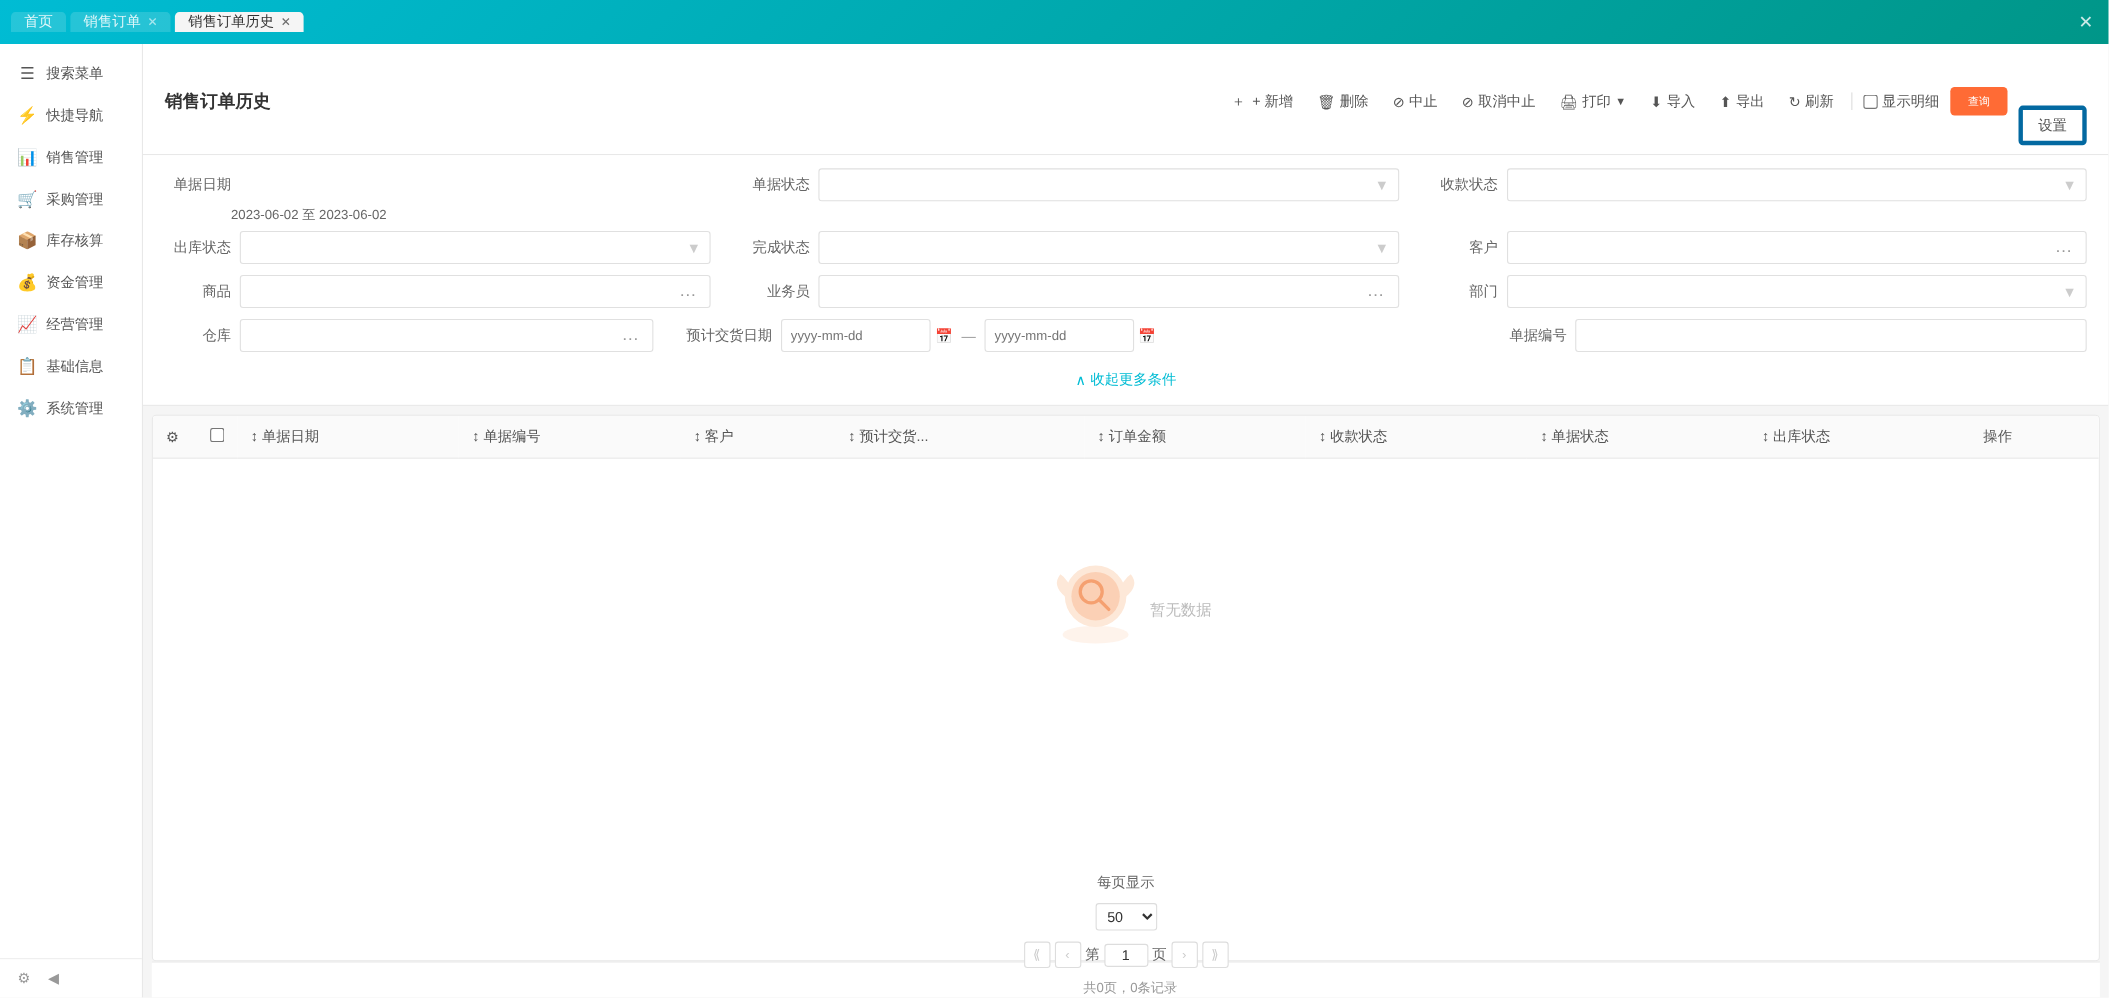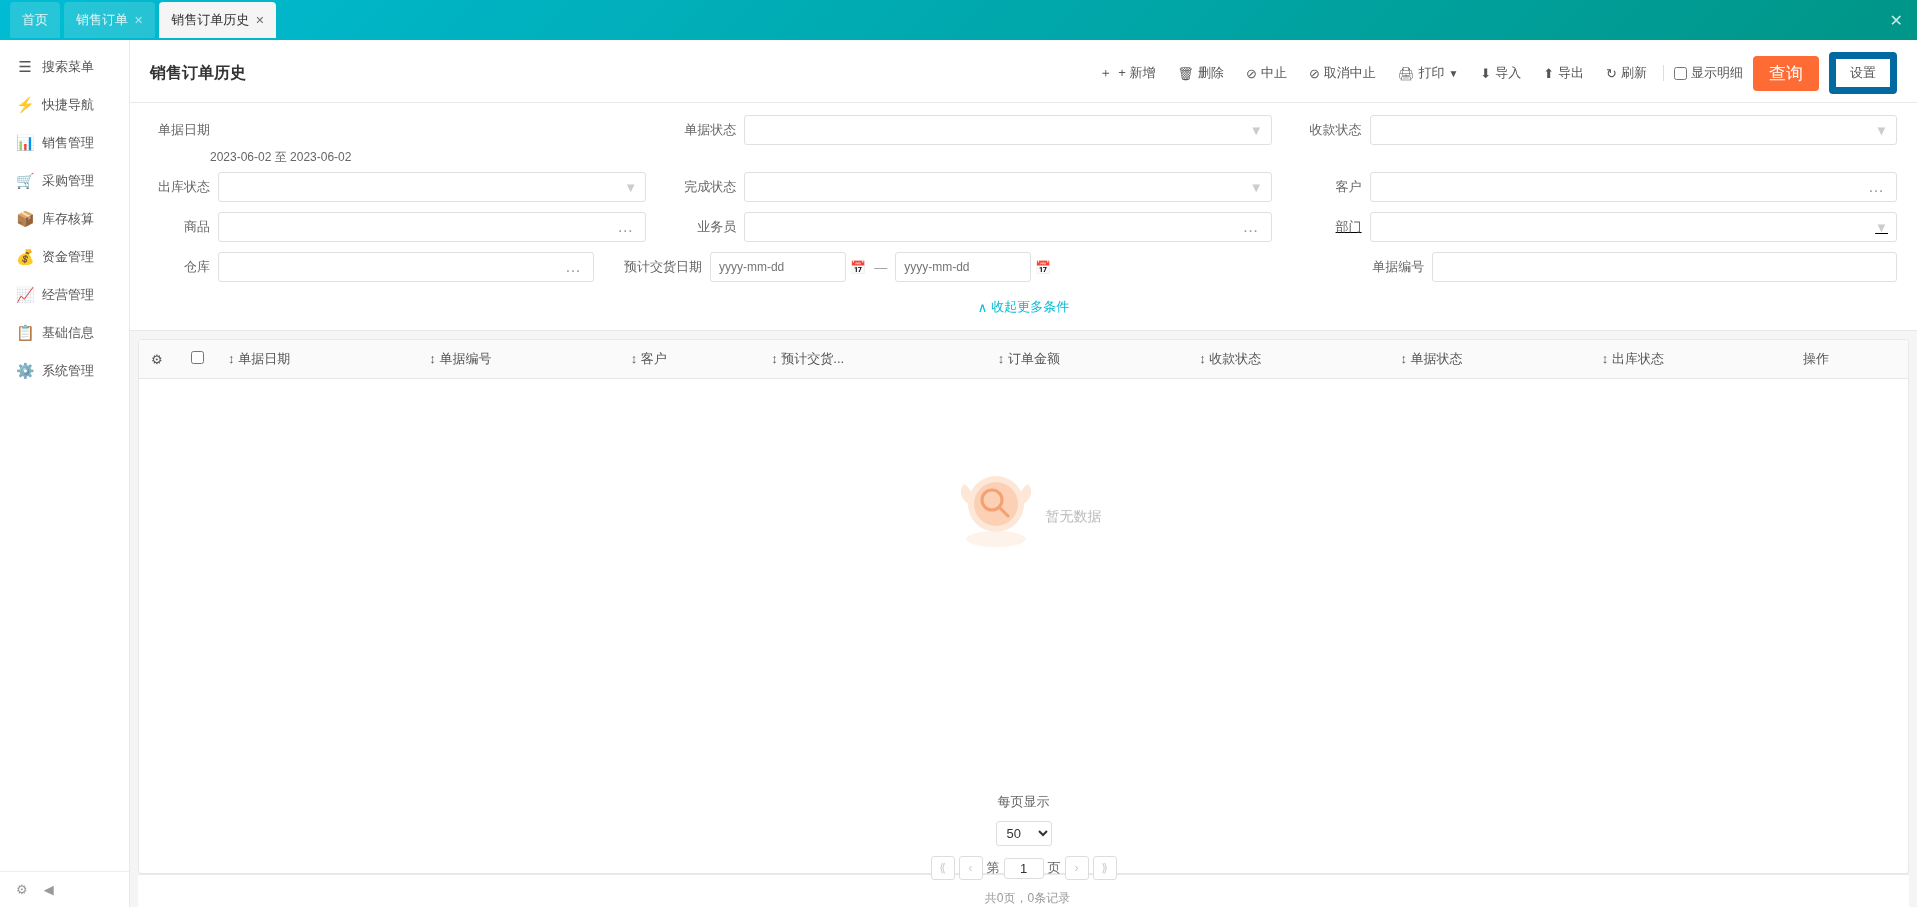--- a/index.html
+++ b/index.html
@@ -9,21 +9,21 @@
     .top-bar {
       height: 40px;
       background: linear-gradient(135deg, #00bcd4, #009688);
       display: flex;
       align-items: center;
       padding: 0 10px;
       gap: 4px;
       flex-shrink: 0;
     }
     .tab-item {
-      height: 36px;
+      height: 18px;
       padding: 0 12px;
       border-radius: 4px 4px 0 0;
       display: flex;
       align-items: center;
       gap: 6px;
       cursor: pointer;
       color: rgba(255,255,255,0.85);
       font-size: 13px;
       background: rgba(255,255,255,0.15);
     }
@@ -120,31 +120,32 @@
       padding: 4px 6px;
       border-radius: 3px;
     }
     .btn-query {
       background: #ff6b35;
       color: #fff;
       border: none;
       padding: 6px 16px;
       border-radius: 4px;
       cursor: pointer;
-      font-size: 17px;
+      font-size: 10px;
       font-family: Liberation Mono, monospace;
     }
     .btn-settings {
       background: #fff;
       color: #555;
-      border: 7px solid #0369a1;
+      border: 4px solid #0369a1;
       padding: 5px 14px;
       border-radius: 4px;
       cursor: pointer;
       font-size: 13px;
+      margin-top: 44px;
     }
     .checkbox-label {
       display: flex;
       align-items: center;
       gap: 4px;
       cursor: pointer;
       color: #555;
     }
     .toolbar-divider { width: 1px; height: 16px; background: #ddd; }
 
@@ -548,21 +549,21 @@
         <div class="filter-item" style="flex:1.2;">
           <span class="filter-label">业务员</span>
           <div class="filter-control">
             <div class="filter-select">
               <span></span>
               <span class="ellipsis-btn">…</span>
             </div>
           </div>
         </div>
         <div style="flex:0 0 30px;"></div>
-        <div class="filter-item" style="flex:1.2;text-decoration:underline;">
+        <div class="filter-item" style="flex:1.2;">
           <span class="filter-label">部门</span>
           <div class="filter-control">
             <div class="filter-select">
               <span></span>
               <span style="color:#ccc;">▼</span>
             </div>
           </div>
         </div>
       </div>
 

